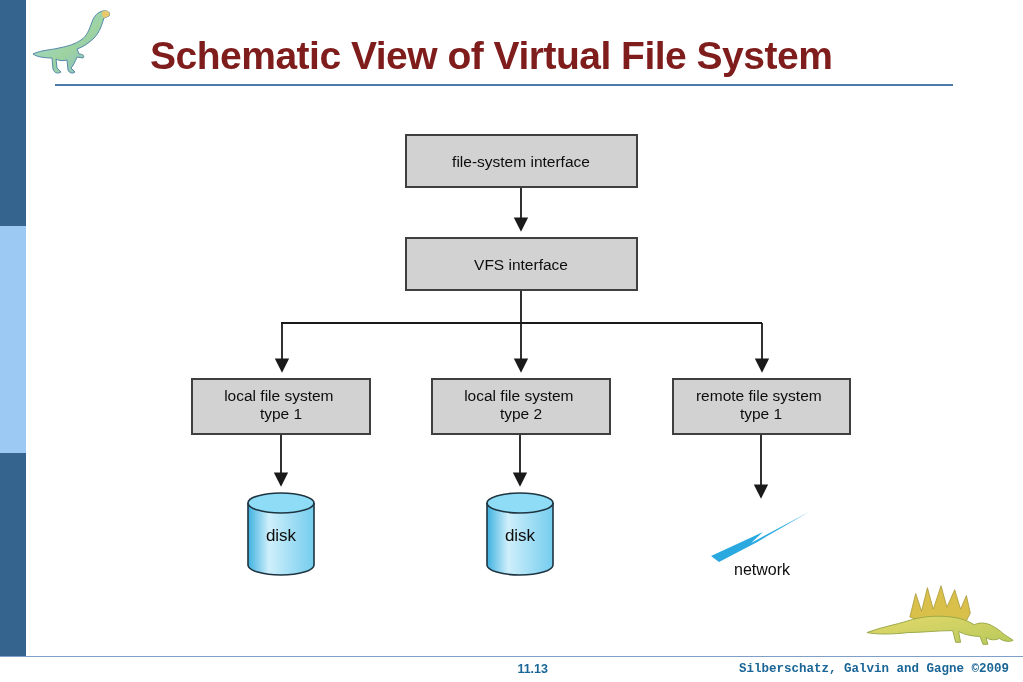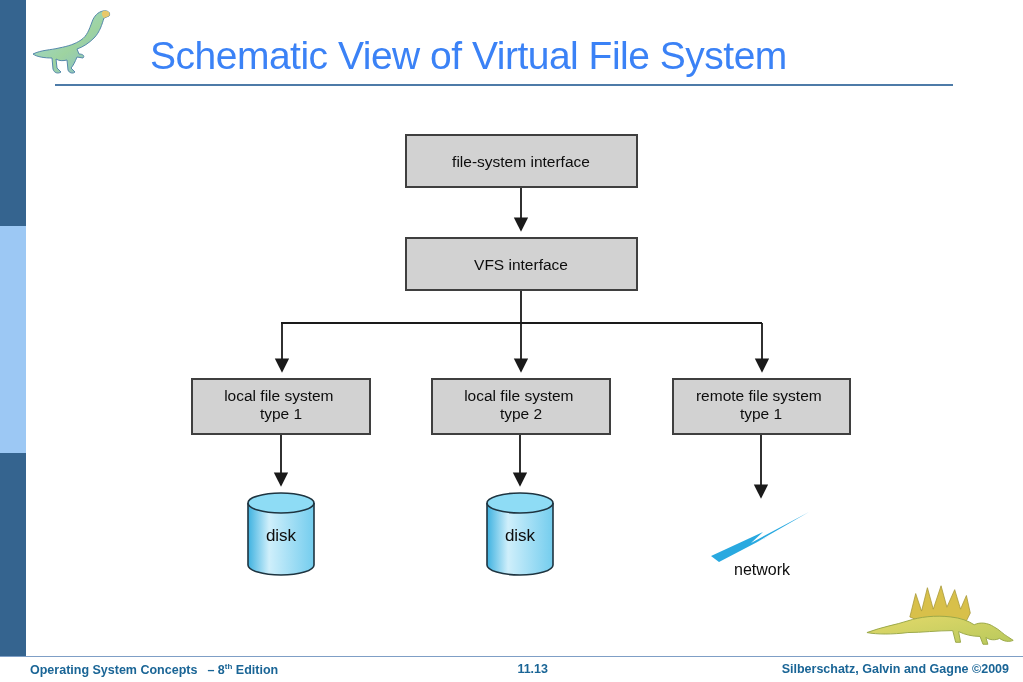--- a/index.html
+++ b/index.html
@@ -11,41 +11,41 @@
   .sidebar-seg{position:absolute;left:0;width:26px;}
   .seg-dark{background:#35648f;}
   .seg-light{background:#9cc8f4;}
   .seg-top{top:0;height:226px;}
   .seg-mid{top:226px;height:227px;}
   .seg-bot{top:453px;height:204px;}
   
   .logo{position:absolute;left:30px;top:4px;width:122px;height:80px;}
   .page-title{
     position:absolute;left:150px;top:34px;width:820px;
-    font-size:39px;font-weight:normal;color:#3b82f6;letter-spacing:-0.5px;
+    font-size:39px;font-weight:bold;color:#7f1d1d;letter-spacing:-0.5px;
     white-space:nowrap;
   }
   .title-underline{
     position:absolute;left:55px;top:84px;width:898px;height:0;
     border-top:2px solid #4d7ba8;
   }
   
   .diagram-svg{position:absolute;left:0;top:0;}
   .diagram-svg text{font-family:"Liberation Sans", sans-serif;fill:#0d0d0d;}
   .node-label{font-size:15.5px;}
   .leaf-label{font-size:17px;}
   .net-label{font-size:16px;}
   
   .footer-line{position:absolute;left:0;top:656px;width:1023px;height:0;border-top:1px solid #7f9fc6;}
   .footer-text{position:absolute;top:662px;font-size:12.5px;font-weight:bold;color:#1a6596;white-space:nowrap;}
   .footer-left{left:30px;}
   .footer-left .edition{margin-left:10px;}
   .footer-left sup{font-size:8px;vertical-align:super;}
   .footer-center{left:438px;width:110px;text-align:right;}
-  .footer-right{right:14px;}
+  .footer-right{right:14px;font-family:Liberation Mono, monospace;}
   .footer-logo{position:absolute;left:864px;top:576px;width:158px;height:78px;}
 </style>
 </head>
 <body>
 
 <div class="slide">
 
   <div class="sidebar-seg seg-dark seg-top"></div>
   <div class="sidebar-seg seg-light seg-mid"></div>
   <div class="sidebar-seg seg-dark seg-bot"></div>
@@ -125,23 +125,20 @@
       <path d="M487 503 L487 565 A33 10 0 0 0 553 565 L553 503" fill="url(#cylGrad)" stroke="#1e3440" stroke-width="1.6"></path>
       <ellipse cx="520" cy="503" rx="33" ry="10" fill="#8edcf5" stroke="#1e3440" stroke-width="1.6"></ellipse>
       <text class="leaf-label" x="520" y="541" text-anchor="middle">disk</text>
     </g>
 
     <path transform="translate(709,508)" fill="#29a9e0" d="M2 48 L54 24 L42 35 L100 4 L48 34 L60 28 L10 54 Z"></path>
     <text class="net-label" x="762" y="575" text-anchor="middle">network</text>
   </svg>
 
   <div class="footer-line"></div>
-  <div class="footer-text footer-left">
-    <span>Operating System Concepts</span><span class="edition"><span>– 8</span><sup>th</sup><span> Edition</span></span>
-  </div>
   <div class="footer-text footer-center">11.13</div>
   <div class="footer-text footer-right">Silberschatz, Galvin and Gagne ©2009</div>
 
   <svg class="footer-logo" viewBox="0 0 160 80">
     <defs>
       <linearGradient id="dino2g" x1="0" y1="0" x2="1" y2="1">
         <stop offset="0" stop-color="#e4d96a"></stop>
         <stop offset="1" stop-color="#b8c95c"></stop>
       </linearGradient>
     </defs>

